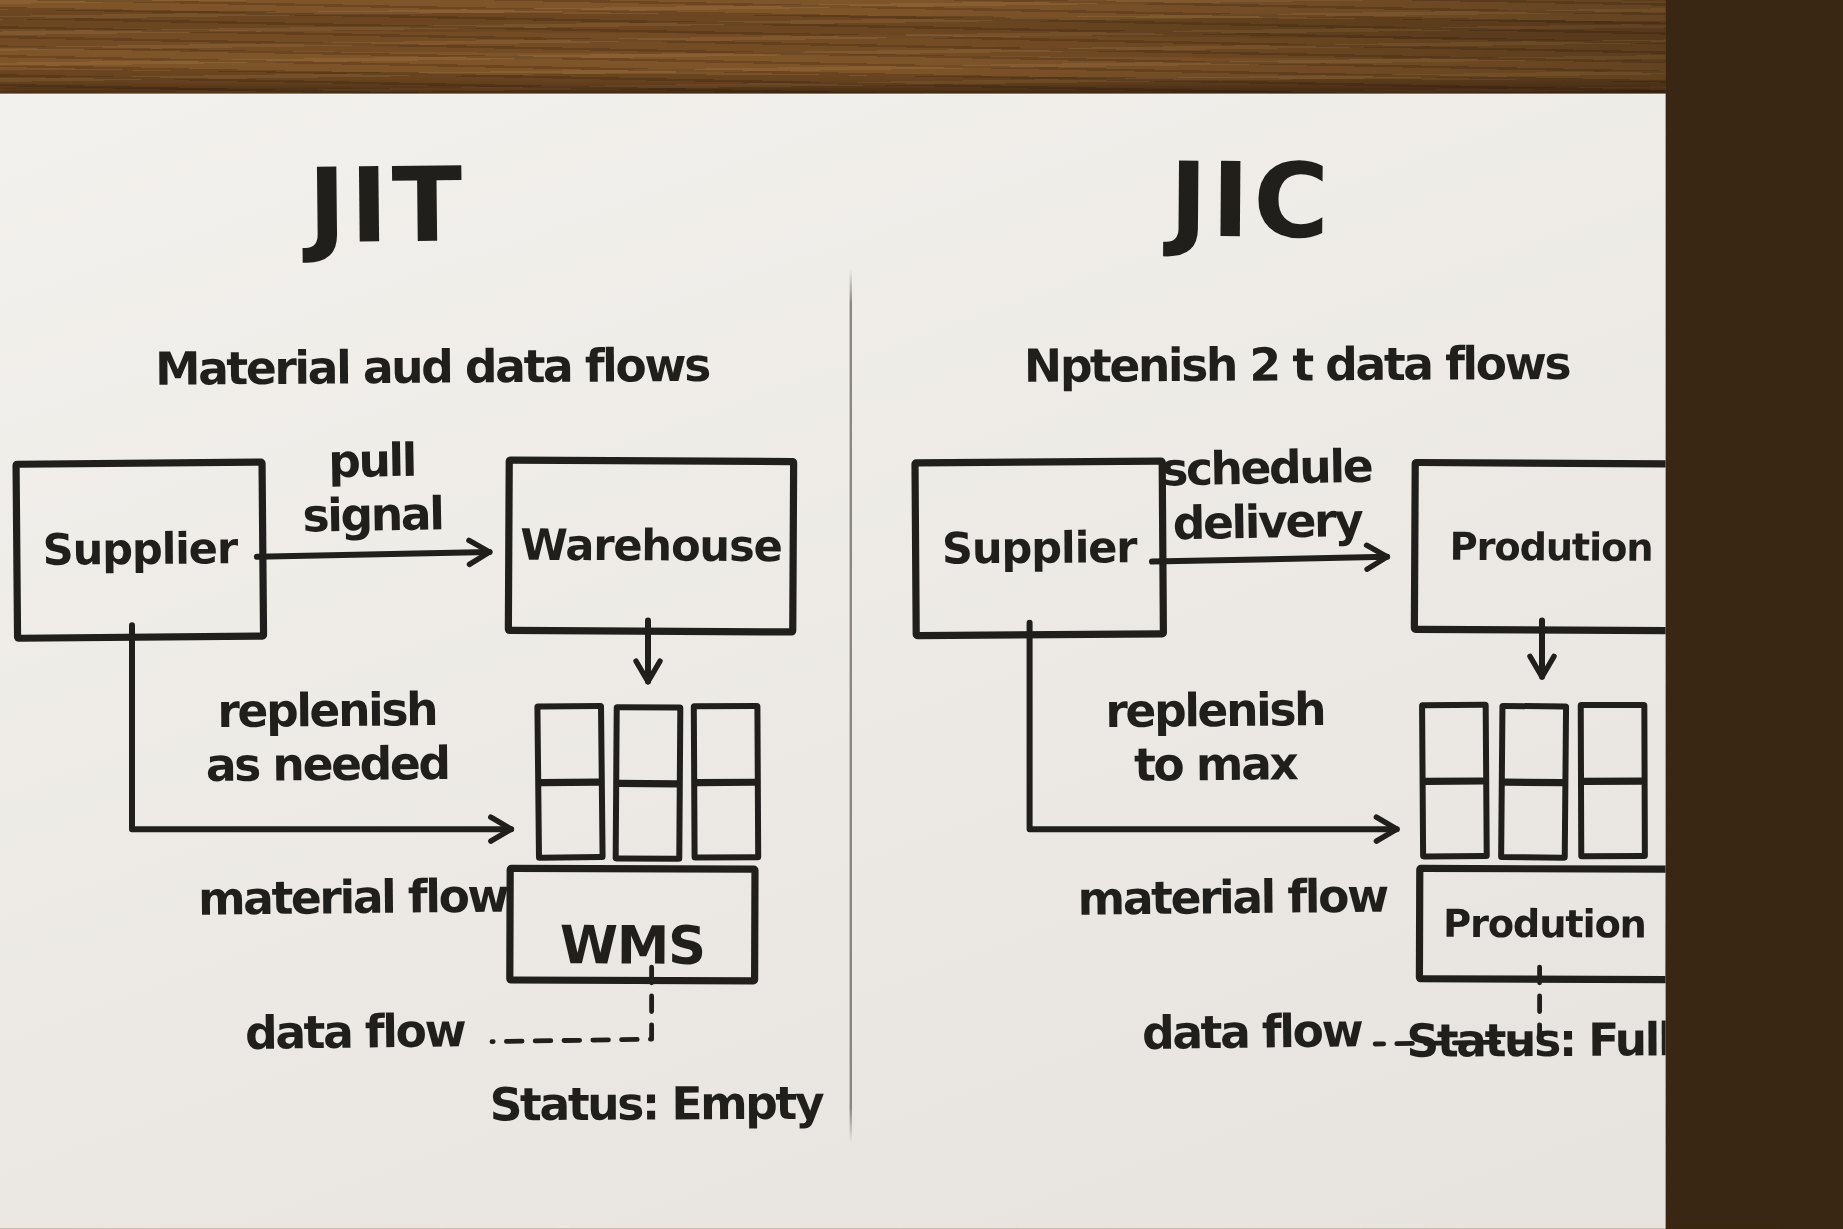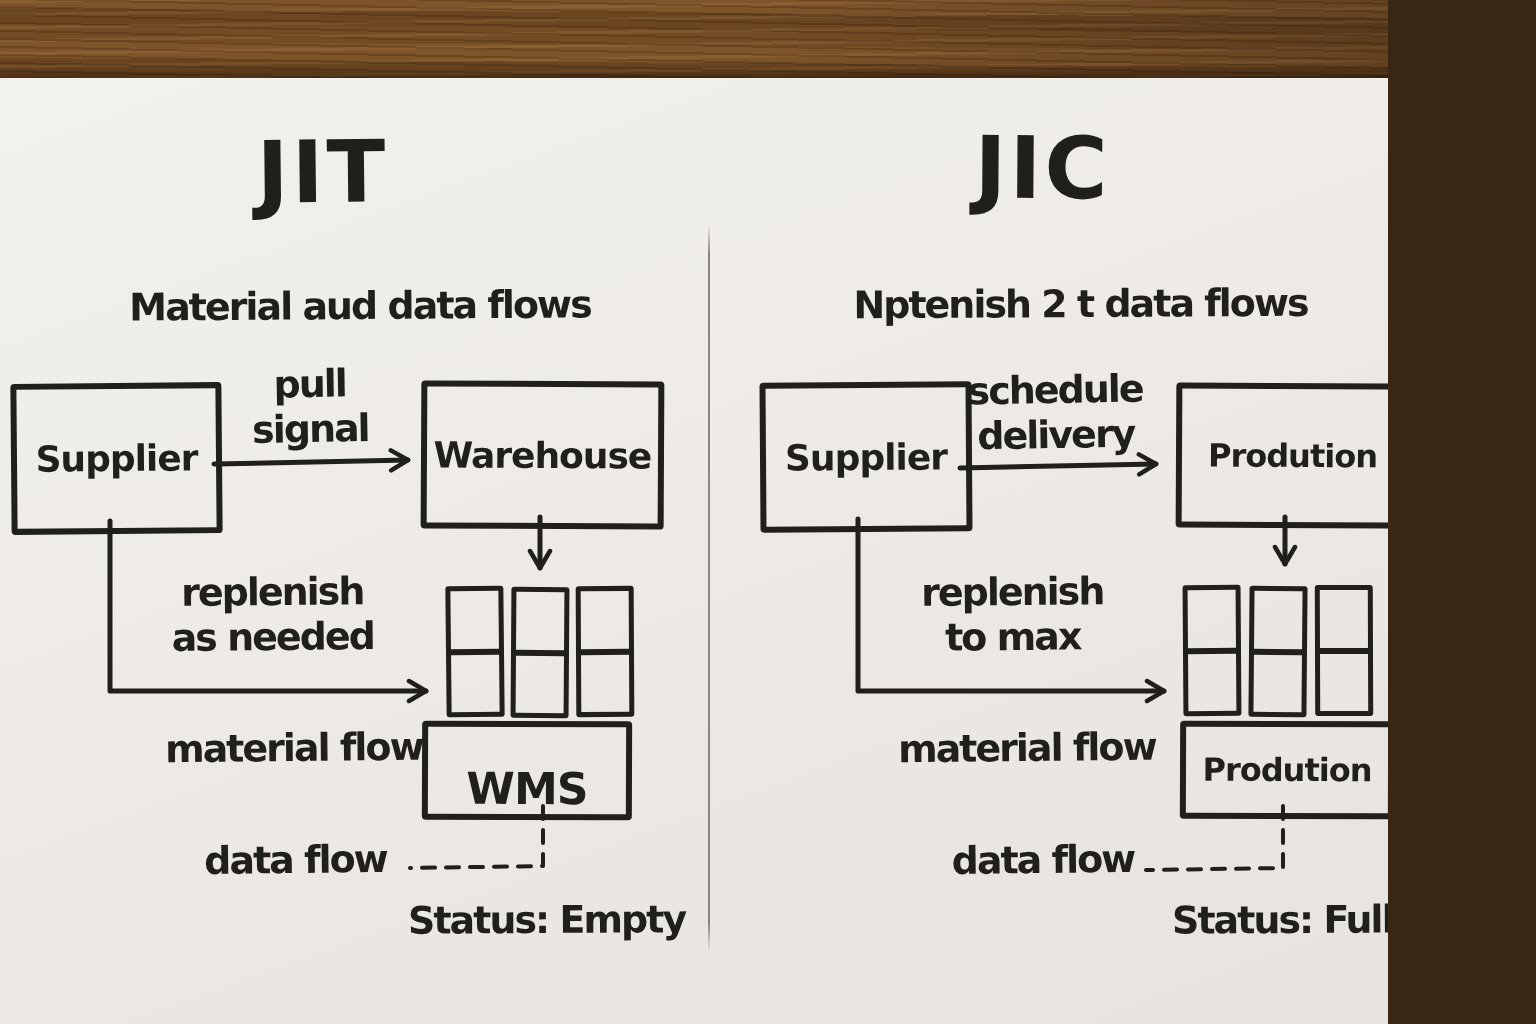--- a/index.html
+++ b/index.html
@@ -162,15 +162,15 @@
     </div>
 
     <div class="hand note" style="left:898px;top:726px;width:250px;transform:rotate(-0.6deg);">material flow</div>
 
     <div class="box" style="left:1180px;top:721px;width:202px;height:86px;font-size:32px;transform:rotate(0.2deg);">
       <span>Prodution</span>
     </div>
 
     <div class="hand note" style="left:948px;top:838px;width:190px;transform:rotate(-0.7deg);">data flow</div>
 
-    <div class="hand note" style="left:1172px;top:898px;width:215px;transform:rotate(-0.3deg);">Status: Full</div>
+    <div class="hand note" style="left:1172px;top:845px;width:215px;transform:rotate(-0.3deg);">Status: Full</div>
   </div>
 </div>
 
 </body></html>

